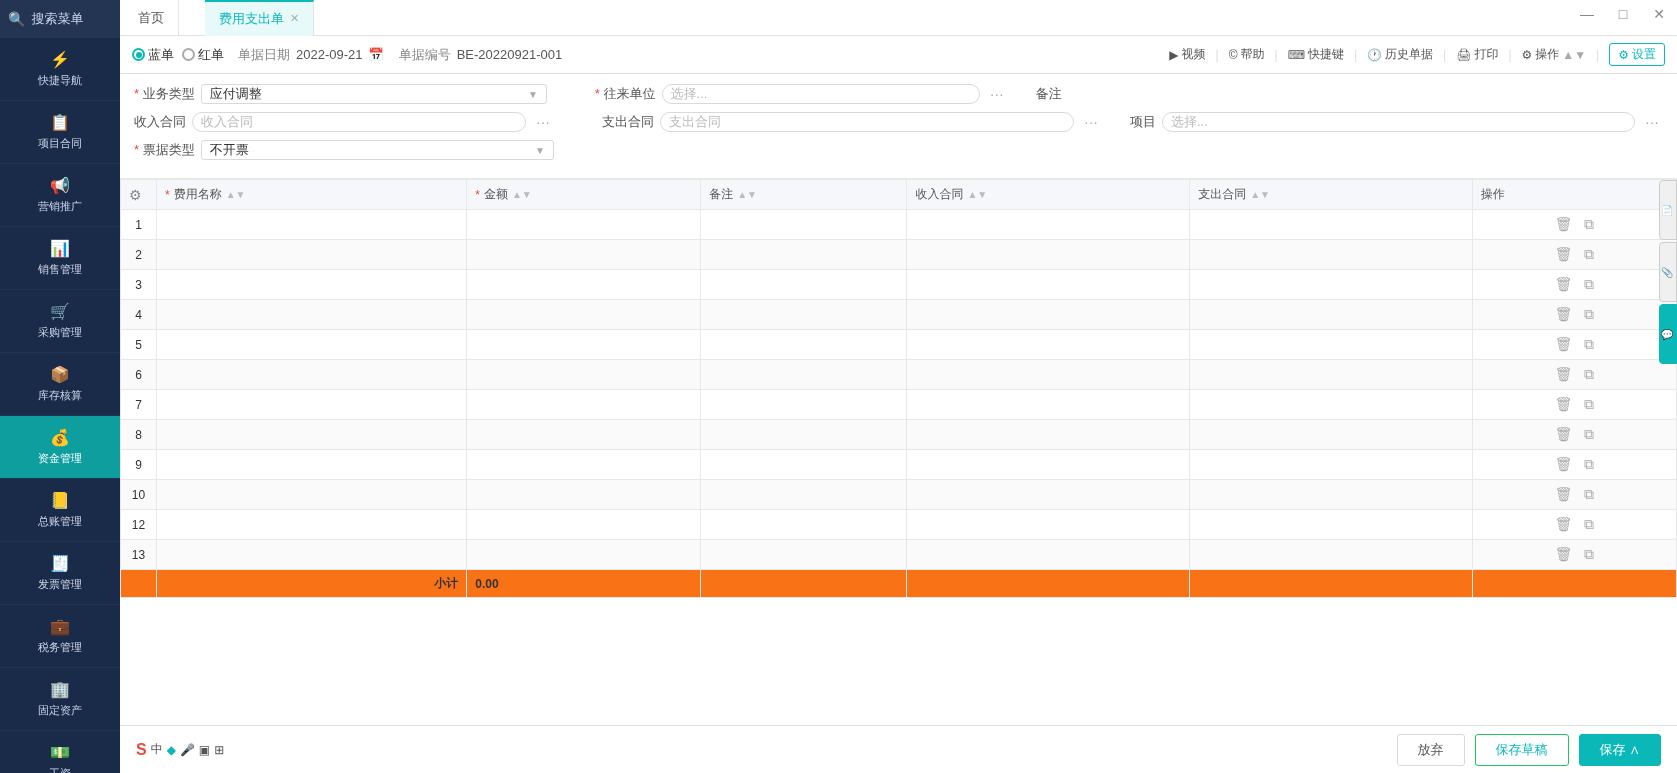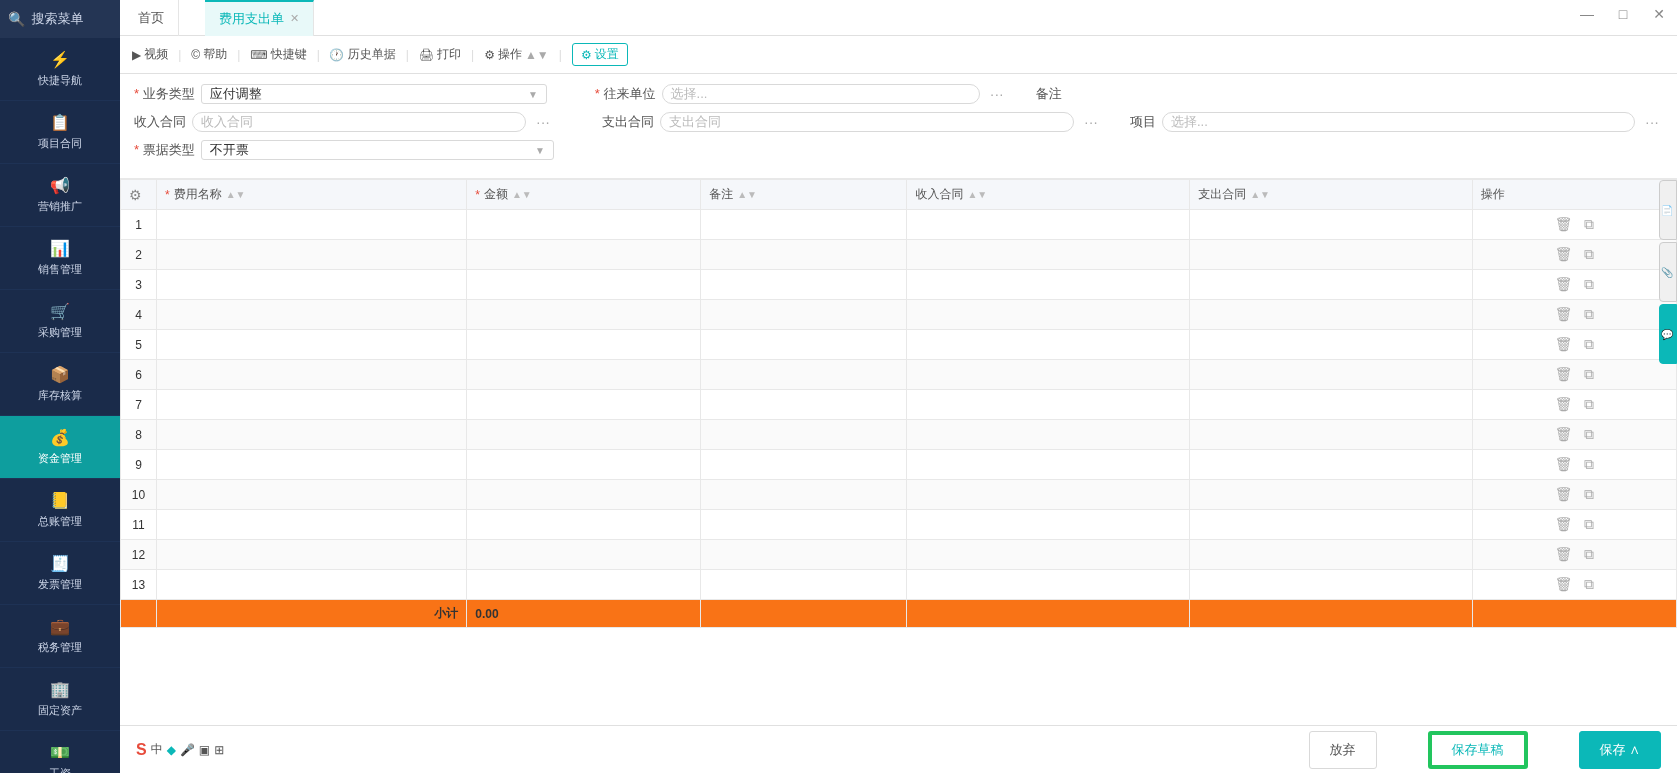--- a/index.html
+++ b/index.html
@@ -63,23 +63,23 @@
     .action-btn { background: none; border: none; cursor: pointer; padding: 2px 4px; color: #aaa; font-size: 14px; }
     .gear-col { width: 36px; text-align: center; }
     .subtotal-row td { background: #f97316; font-weight: bold; font-size: 13px; }
     .subtotal-label { color: #888; text-align: right; padding-right: 8px; }
     .subtotal-val { color: #333; }
 
     
     .footer { background: #fff; border-top: 1px solid #e0e0e0; padding: 8px 16px; display: flex; align-items: center; justify-content: space-between; flex-shrink: 0; height: 48px; }
     .footer-logo { display: flex; align-items: center; gap: 4px; }
     .footer-actions { display: flex; gap: 10px; }
-    .btn { padding: 6px 20px; border-radius: 3px; font-size: 13px; cursor: pointer; border: 1px solid #d9d9d9; background: #fff; color: #555; margin-left: 41px; }
+    .btn { padding: 6px 20px; border-radius: 3px; font-size: 13px; cursor: pointer; border: 1px solid #d9d9d9; background: #fff; color: #555; }
     .btn-primary { background: #0bb8b8; color: #fff; border-color: #0bb8b8; }
-    .btn-secondary { background: #fff; color: #0bb8b8; border: 4px solid #22c55e; }
+    .btn-secondary { background: #fff; color: #0bb8b8; border: 1px solid #22c55e; }
 
     
     .window-controls { position: absolute; top: 0; right: 0; display: flex; }
     .window-ctrl-btn { width: 36px; height: 28px; display: flex; align-items: center; justify-content: center; cursor: pointer; color: #888; font-size: 14px; }
 
     .th-gear { font-size: 14px; color: #888; cursor: pointer; }
   </style>
 </head>
 <body>
 
@@ -151,20 +151,41 @@
     <div class="tab">
       <span>首页</span>
     </div>
     <div class="tab active">
       <span>费用支出单</span>
       <span class="tab-close">✕</span>
     </div>
   </div>
 
   <div class="toolbar">
+    <div class="toolbar-left">
+      <div class="radio-group">
+        <div class="radio-item">
+          <div class="radio-dot checked"></div>
+          <span>蓝单</span>
+        </div>
+        <div class="radio-item">
+          <div class="radio-dot unchecked"></div>
+          <span>红单</span>
+        </div>
+      </div>
+      <div class="toolbar-info">
+        <span class="label">单据日期</span>
+        <span>2022-09-21</span>
+        <span class="calendar-icon">📅</span>
+      </div>
+      <div class="toolbar-info">
+        <span class="label">单据编号</span>
+        <span>BE-20220921-001</span>
+      </div>
+    </div>
     <div class="toolbar-right">
       <div class="toolbar-btn">
         <span>▶</span>
         <span>视频</span>
       </div>
       <span class="toolbar-separator">|</span>
       <div class="toolbar-btn">
         <span>©</span>
         <span>帮助</span>
       </div>
@@ -410,32 +431,20 @@
       <td></td>
       <td></td>
       <td></td>
       <td class="action-cell">
         <button class="action-btn" title="删除">🗑</button>
         <button class="action-btn" title="复制">⧉</button>
       </td>
     </tr>
           <tr>
       <td class="row-num">10</td>
-      <td></td>
-      <td></td>
-      <td></td>
-      <td></td>
-      <td></td>
-      <td class="action-cell">
-        <button class="action-btn" title="删除">🗑</button>
-        <button class="action-btn" title="复制">⧉</button>
-      </td>
-    </tr>
-          <tr>
-      <td class="row-num">11</td>
       <td></td>
       <td></td>
       <td></td>
       <td></td>
       <td></td>
       <td class="action-cell">
         <button class="action-btn" title="删除">🗑</button>
         <button class="action-btn" title="复制">⧉</button>
       </td>
     </tr>

